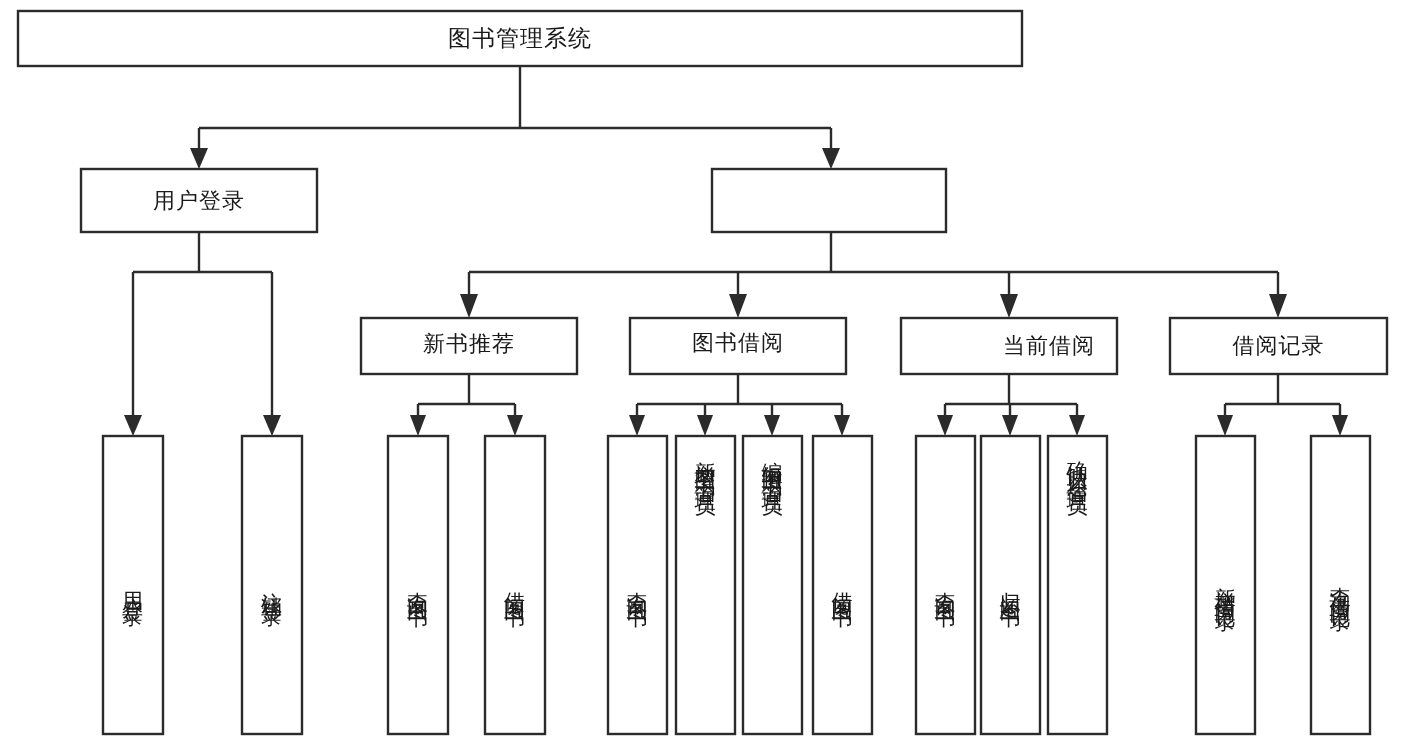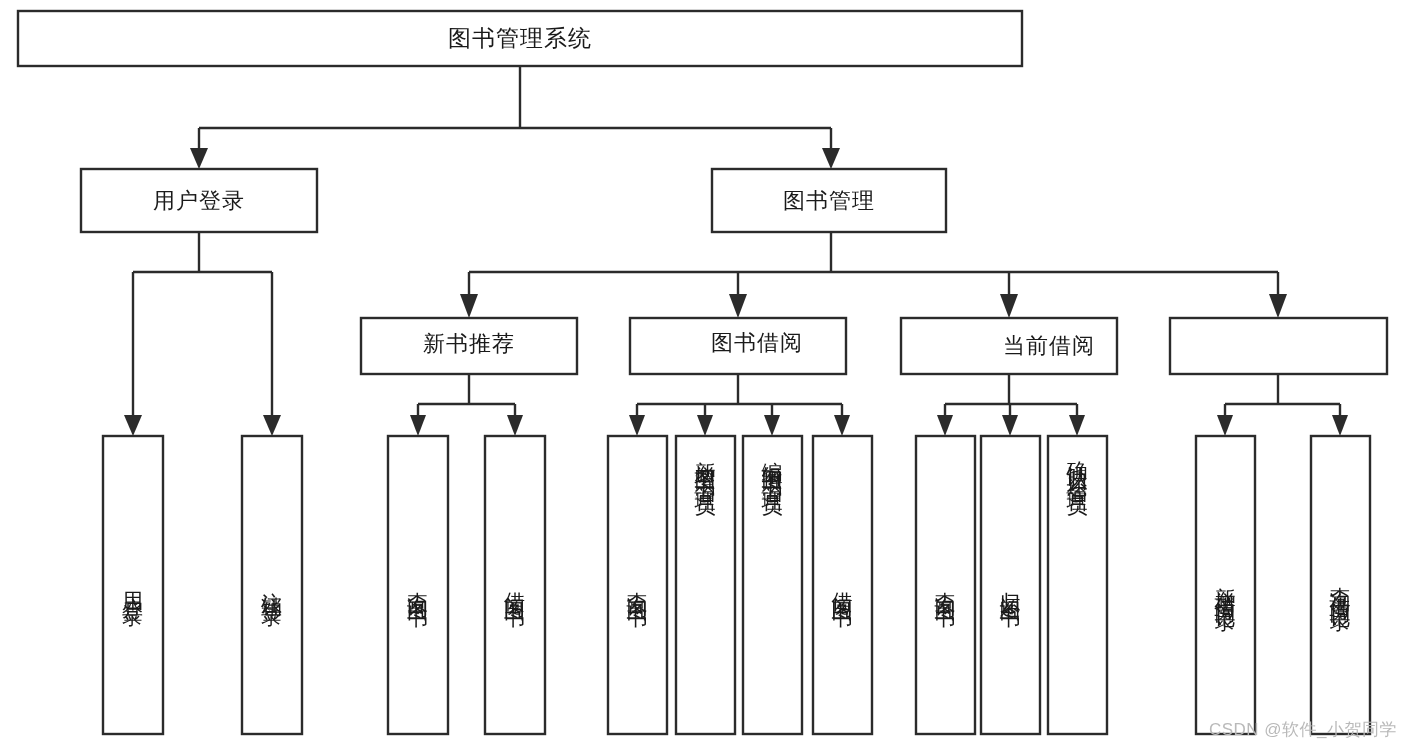--- a/index.html
+++ b/index.html
@@ -185,25 +185,25 @@
     <rect class="node-box" x="1048" y="436" width="59" height="298"></rect>
 
     <rect class="node-box" x="1196" y="436" width="59" height="298"></rect>
     <rect class="node-box" x="1311" y="436" width="59" height="298"></rect>
   </svg>
 
   
   <div class="hlabel-wrap root" style="left:18px; top:11px; width:1004px; height:55px;">图书管理系统</div>
 
   <div class="hlabel-wrap" style="left:81px; top:169px; width:236px; height:63px;">用户登录</div>
-  <div class="hlabel-wrap" style="left:712px; top:169px; width:234px; height:63px;">图书管理</div>
 
   <div class="hlabel-wrap" style="left:361px; top:318px; width:216px; height:52px;">新书推荐</div>
-  <div class="hlabel-wrap" style="left:630px; top:318px; width:216px; height:49px;margin-left:19px;">图书借阅</div>
+  <div class="hlabel-wrap" style="left:630px; top:318px; width:216px; height:49px;">图书借阅</div>
   <div class="hlabel-wrap" style="left:901px; top:318px; width:216px; height:56px;margin-left:40px;">当前借阅</div>
+  <div class="hlabel-wrap" style="left:1170px; top:318px; width:217px; height:56px;">借阅记录</div>
 
   
   <div class="vlabel-wrap" style="left:103px; top:436px; width:60px; height:298px;">
     <span class="vlabel-text">用户登录</span>
   </div>
   <div class="vlabel-wrap" style="left:242px; top:436px; width:60px; height:298px;">
     <span class="vlabel-text">注销登录</span>
   </div>
 
   <div class="vlabel-wrap" style="left:388px; top:436px; width:60px; height:298px;">
@@ -236,14 +236,13 @@
     <span class="vlabel-text">确认归还（管理员）</span>
   </div>
 
   <div class="vlabel-wrap" style="left:1196px; top:436px; width:59px; height:298px;">
     <span class="vlabel-text">新增借阅记录</span>
   </div>
   <div class="vlabel-wrap" style="left:1311px; top:436px; width:59px; height:298px;">
     <span class="vlabel-text">查询借阅记录</span>
   </div>
 
-  <div id="watermark">CSDN @软件_小贺同学</div>
 </div>
 
 </body></html>

